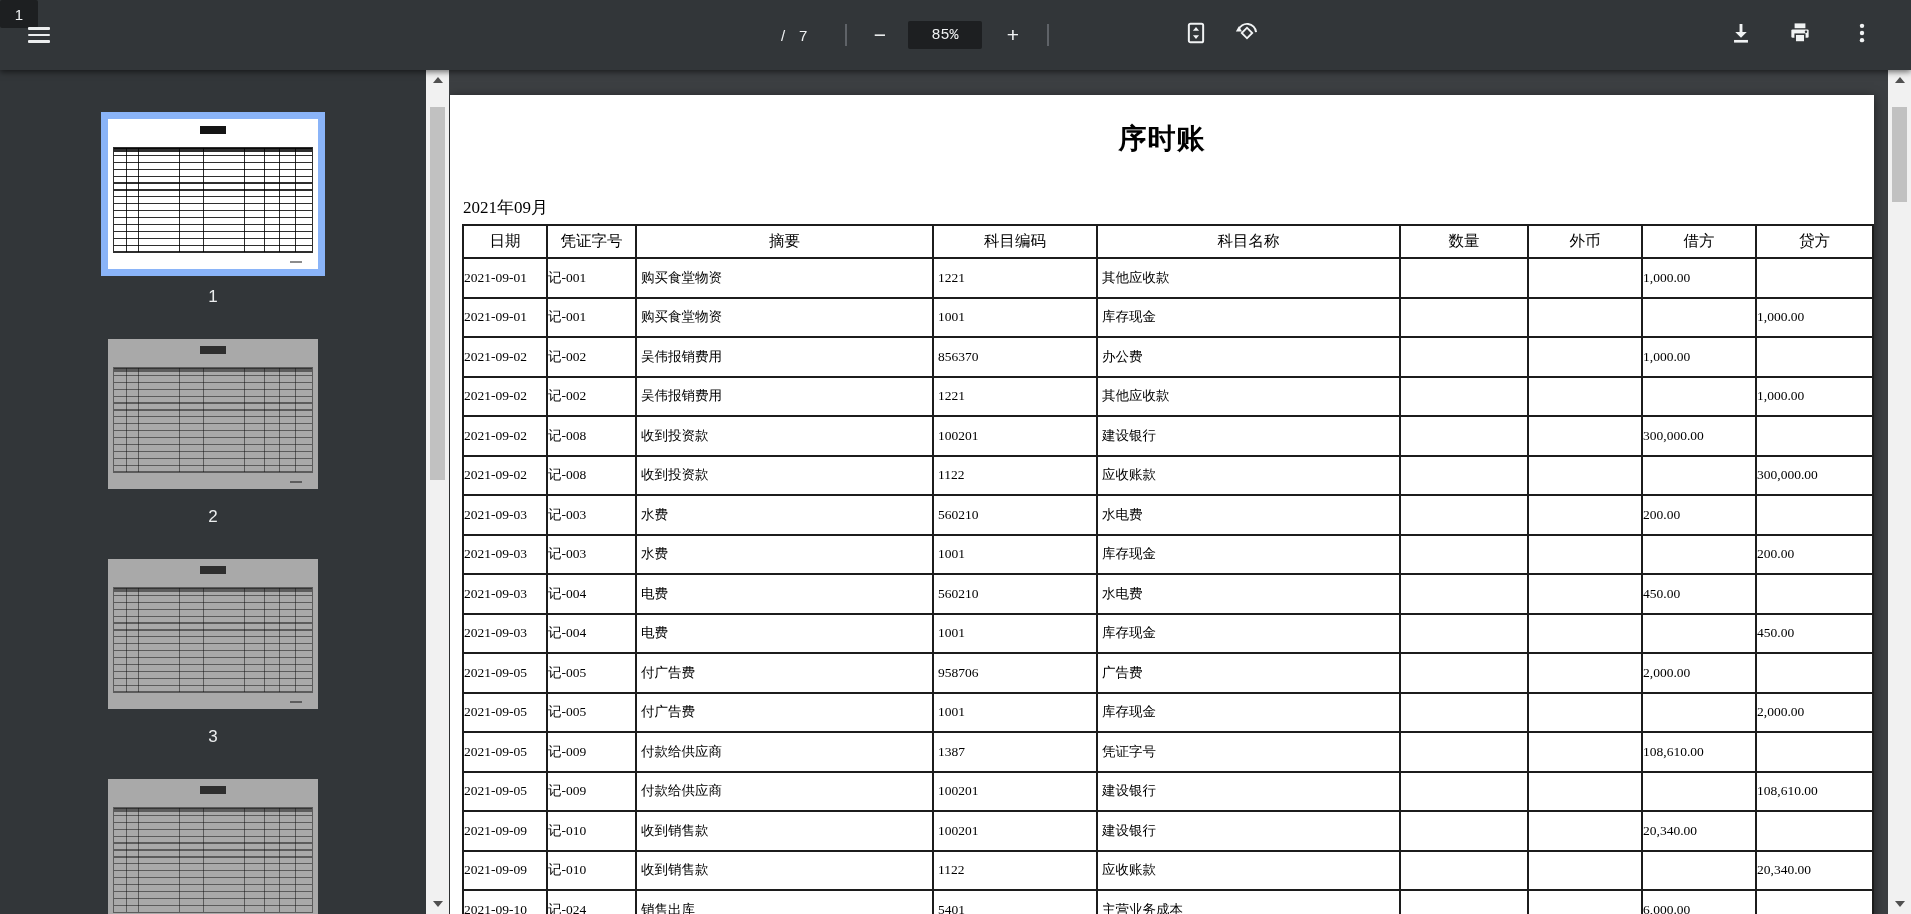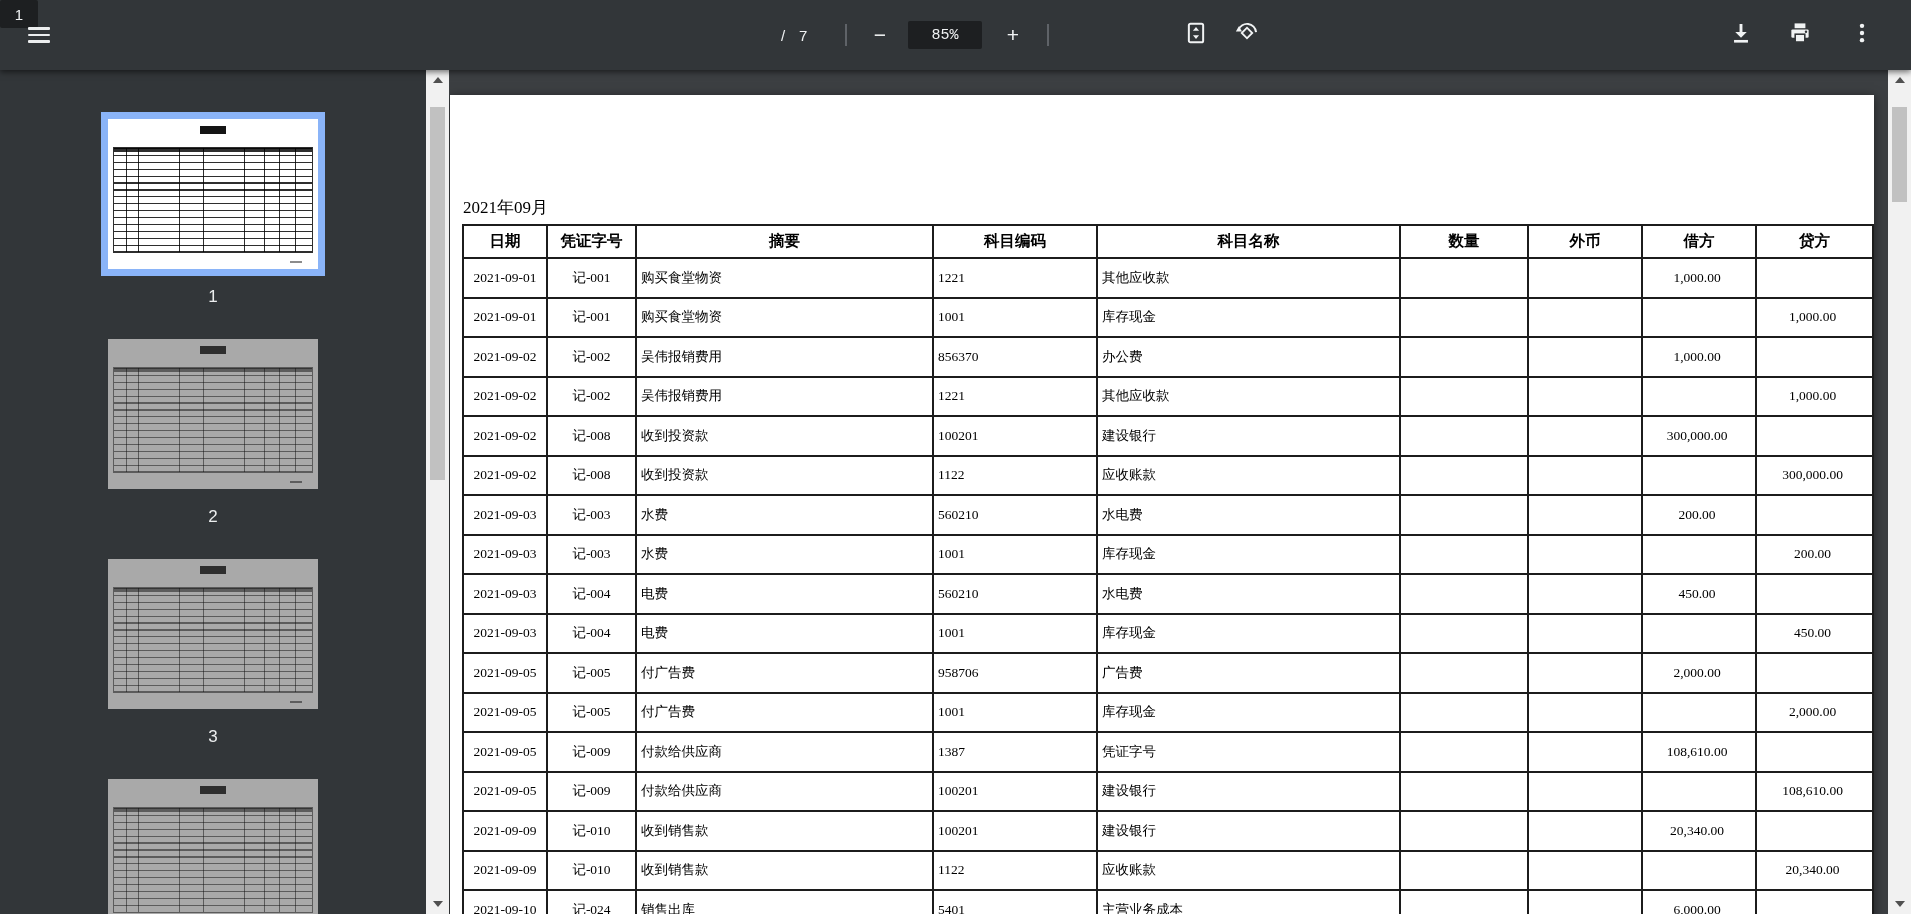--- a/index.html
+++ b/index.html
@@ -107,25 +107,25 @@
   .doc-title {
     position:absolute; top:25px; left:0; width:100%;
     text-align:center; font-size:28px; font-weight:bold; letter-spacing:1px;
   }
   .doc-period { position:absolute; left:13px; top:101px; font-size:17px; }
   .journal { position:absolute; left:12px; top:129px; border-collapse:collapse; table-layout:fixed; }
   .journal th, .journal td {
     border:2px solid #1c1c1c; overflow:hidden; white-space:nowrap;
     font-family:"Liberation Serif","DejaVu Serif",serif;
   }
-  .journal th { height:33px; font-size:15.5px; font-weight:bold; text-align:center;border-radius:16px; }
+  .journal th { height:33px; font-size:15.5px; font-weight:normal; text-align:center;border-radius:16px; }
   .journal td { height:39.5px; font-size:13.5px; font-weight:normal; }
-  td.al-c { text-align:center; }
+  td.al-c { }
   td.al-l { text-align:left; padding-left:4px; }
-  td.al-r { text-align:center; padding-right:4px;margin-top:40px; }
+  td.al-r { text-align:left; padding-right:4px;margin-top:40px; }
 </style>
 </head>
 <body>
 
 <div class="toolbar">
   <div class="tb-item hamburger">
     <span></span>
       <span></span>
       <span></span>
   </div>
@@ -185,20 +185,21 @@
         <circle cx="10" cy="10" r="2" fill="#f1f3f4"></circle>
         <circle cx="10" cy="16.5" r="2" fill="#f1f3f4"></circle>
       </svg>
     </span>
   </div>
 </div>
 
 <div class="main-bg"></div>
 
 <div class="page">
+  <div class="doc-title">序时账</div>
   <div class="doc-period">2021年09月</div>
   <table class="journal">
     <colgroup>
         <col style="width: 84px;">
         <col style="width: 89px;">
         <col style="width: 297px;">
         <col style="width: 164px;">
         <col style="width: 303px;">
         <col style="width: 128px;">
         <col style="width: 114px;">

